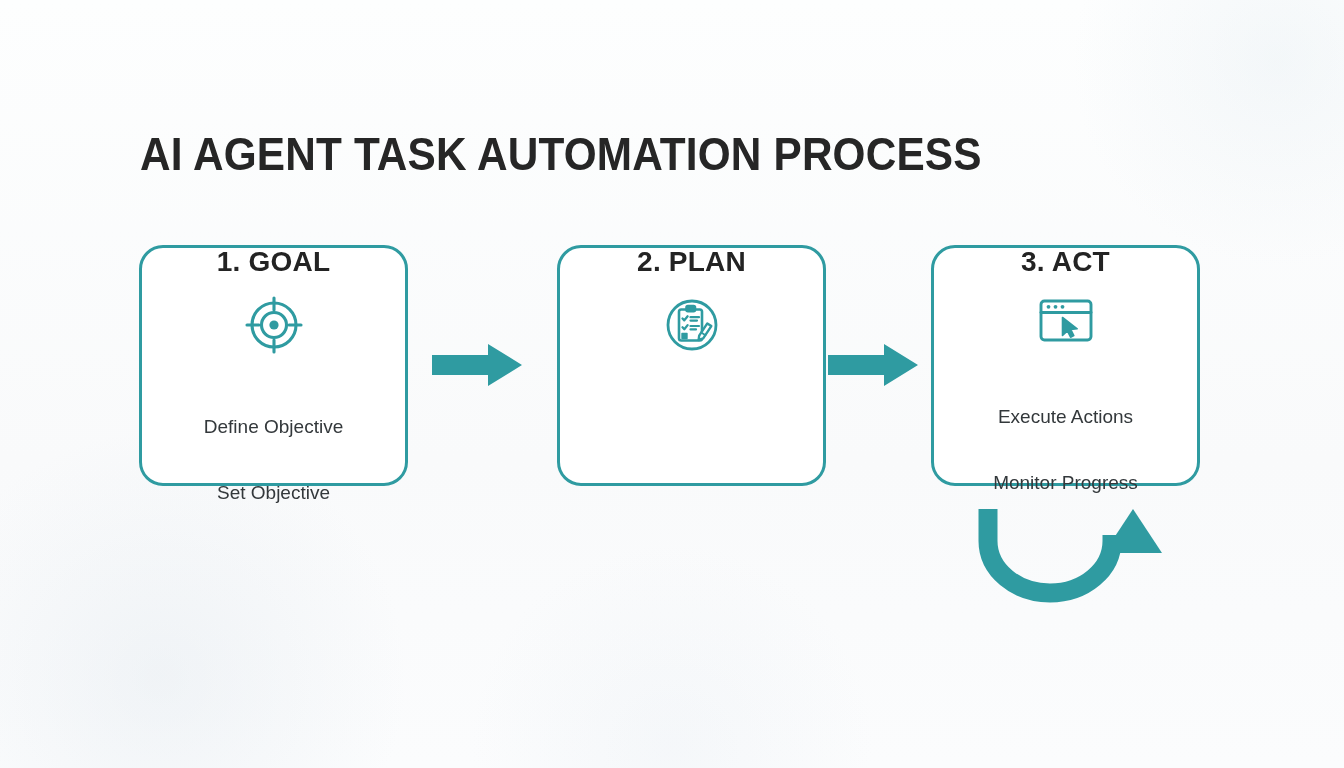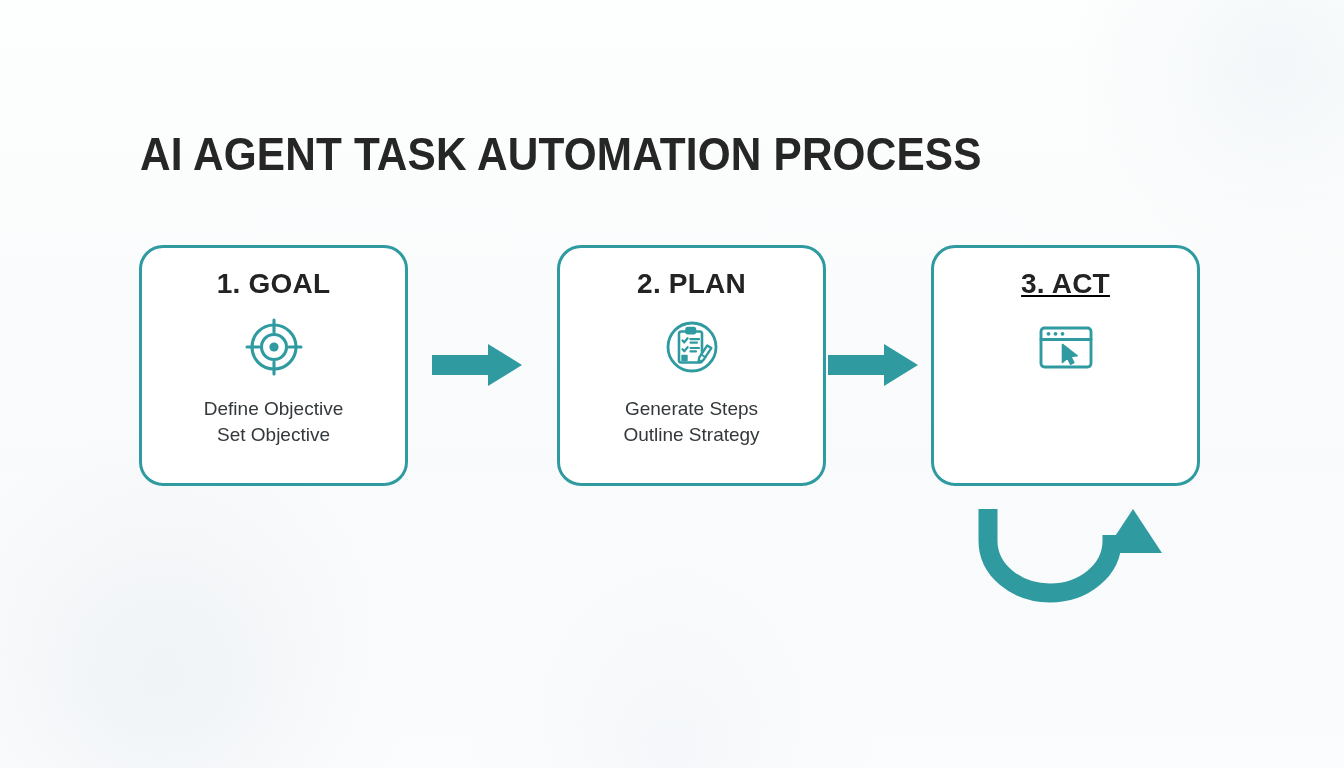--- a/index.html
+++ b/index.html
@@ -48,24 +48,23 @@
     box-sizing: border-box;
     border: 3px solid #2f9ba1;
     border-radius: 24px;
     background: #ffffff;
     display: flex;
     flex-direction: column;
     align-items: center;
   }
   #card-1 { left: 139px; }
   #card-2 { left: 557px; }
-  #card-3 { left: 931px; text-decoration: underline; }
+  #card-3 { left: 931px; }
 
   .card-heading {
-    margin-top: 22px;
     font-size: 28px;
     font-weight: 700;
     color: #232323;
     letter-spacing: 0.2px;
     line-height: 1;
   }
 
   .card-icon {
     margin-top: 17px;
     height: 64px;
@@ -74,21 +73,21 @@
     justify-content: center;
   }
 
   .card-lines {
     margin-top: 17px;
     text-align: center;
     font-size: 19px;
     line-height: 26px;
     color: #33383b;
   }
-  .card-lines div { white-space: nowrap; }
+  .card-lines div { white-space: nowrap; margin-top: 40px; }
 
   .flow-arrow {
     position: absolute;
     top: 344px;
     width: 90px;
     height: 42px;
   }
   #flow-arrow-1 { left: 432px; }
   #flow-arrow-2 { left: 828px; }
 
@@ -149,44 +148,44 @@
       <polyline points="22.5,34.3 24.3,36.2 27.6,32.1" stroke-width="2.3"></polyline>
       <line x1="30.5" y1="33" x2="39" y2="33" stroke-width="2.2"></line>
       <line x1="30.5" y1="36.4" x2="36" y2="36.4" stroke-width="2.2"></line>
 
       <rect x="22" y="40.5" width="5" height="5" fill="#2f9ba1" stroke="#2f9ba1" stroke-width="1.4"></rect>
 
       <path d="M39.2 42.6 L47.3 30.4 L51.3 33.1 L43.2 45.3 L38.6 46.9 Z" fill="#ffffff" stroke="#2f9ba1" stroke-width="2.4"></path>
       <line x1="41.3" y1="39.5" x2="45.4" y2="42.2" stroke-width="1.9"></line>
     </svg>
   </div>
-  <div class="card-lines">
-    <div>Generate Steps</div>
-    <div>Outline Strategy</div>
-  </div>
 </div>
 
 <div class="flow-arrow" id="flow-arrow-2">
   <svg width="90" height="42" viewBox="0 0 90 42">
     <polygon points="0,11 56,11 56,0 90,21 56,42 56,31 0,31" fill="#2f9ba1"></polygon>
   </svg>
 </div>
 
 <div class="card" id="card-3">
   <div class="card-heading">3. ACT</div>
   <div class="card-icon">
     <svg width="64" height="54" viewBox="0 0 64 54" fill="none" stroke="#2f9ba1" stroke-width="2.9" stroke-linecap="round" stroke-linejoin="round">
       <rect x="7" y="8" width="50" height="39" rx="3.4"></rect>
       <line x1="7" y1="19.5" x2="57" y2="19.5"></line>
       <circle cx="14.5" cy="13.8" r="1.9" fill="#2f9ba1" stroke="none"></circle>
       <circle cx="21.5" cy="13.8" r="1.9" fill="#2f9ba1" stroke="none"></circle>
       <circle cx="28.5" cy="13.8" r="1.9" fill="#2f9ba1" stroke="none"></circle>
       <path d="M28.5 24.5 L28.5 42.5 L33.4 37.8 L36.6 44.2 L39.8 42.6 L36.7 36.4 L43.2 35.8 Z" fill="#2f9ba1" stroke="#2f9ba1" stroke-width="1.6"></path>
     </svg>
   </div>
+  <div class="card-lines">
+    <div>Execute Actions</div>
+    <div>Monitor Progress</div>
+  </div>
 </div>
 
 <div id="loop-arrow">
   <svg width="200" height="115" viewBox="0 0 200 115" fill="none">
     <path d="M22 14 L22 46 A 62 52 0 0 0 146 46 L146 40" stroke="#2f9ba1" stroke-width="19" fill="none" stroke-linecap="butt"></path>
     <polygon points="167,14 196,58 138,58" fill="#2f9ba1"></polygon>
   </svg>
 </div>
 
 </body></html>

